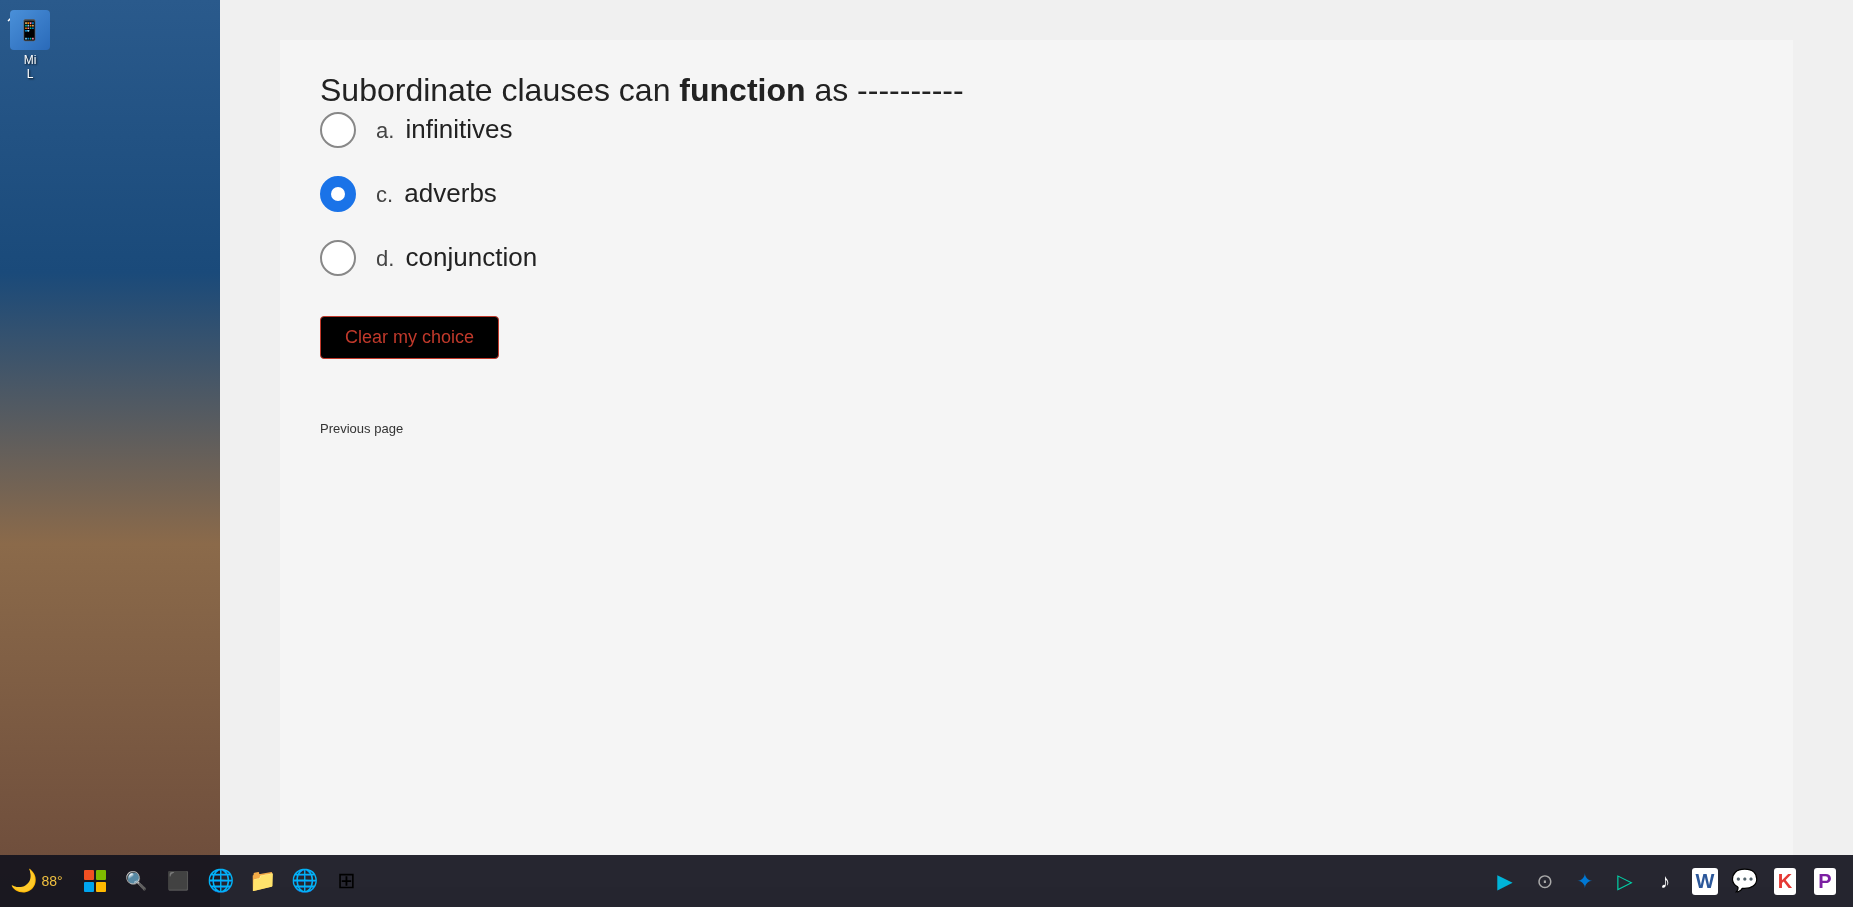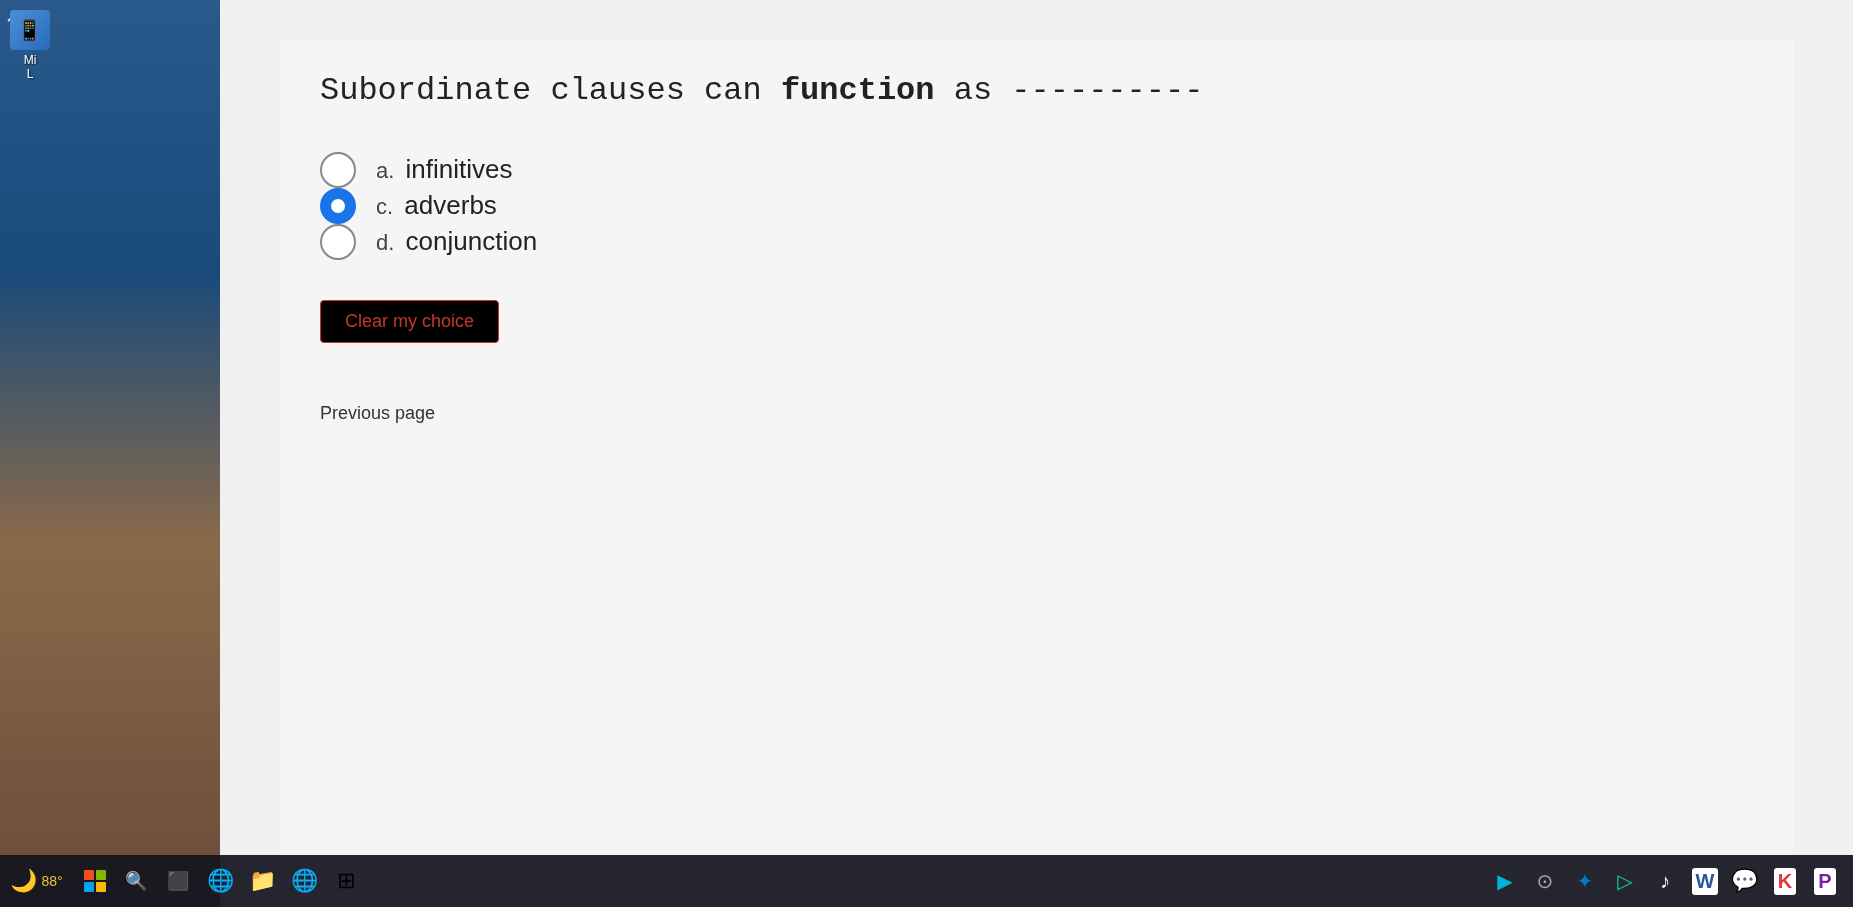--- a/index.html
+++ b/index.html
@@ -75,33 +75,32 @@
     .question-section {
       background: #f5f5f5;
       flex: 1;
       padding: 30px 40px;
     }
 
     .question-title {
       font-size: 32px;
       font-weight: 400;
       color: #222;
-      margin-bottom: 40px;
       line-height: 1.3;
-      font-family: Liberation Mono, monospace;
     }
 
     .question-title strong {
       font-weight: 700;
     }
 
     .options-list {
       list-style: none;
       display: flex;
       flex-direction: column;
+      gap: 28px;
       margin-bottom: 40px;
     }
 
     .option-item {
       display: flex;
       align-items: center;
       gap: 20px;
       cursor: pointer;
     }
 
@@ -146,21 +145,21 @@
       border: 1.5px solid #c0392b;
       color: #c0392b;
       background: #000000;
       border-radius: 4px;
       font-size: 18px;
       cursor: pointer;
       margin-bottom: 40px;
     }
 
     .prev-page {
-      font-size: 18px;
+      font-size: 13px;
       color: #333;
       cursor: pointer;
       text-decoration: none;
       margin-top: auto;
     }
 
     
     .taskbar {
       position: fixed;
       bottom: 0;

